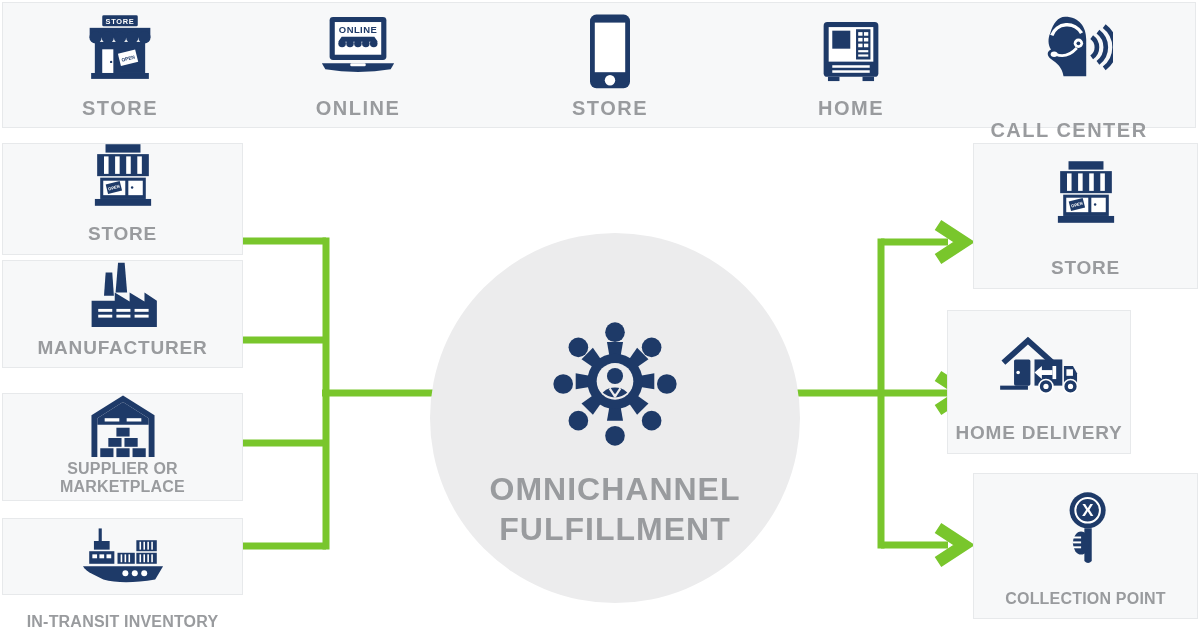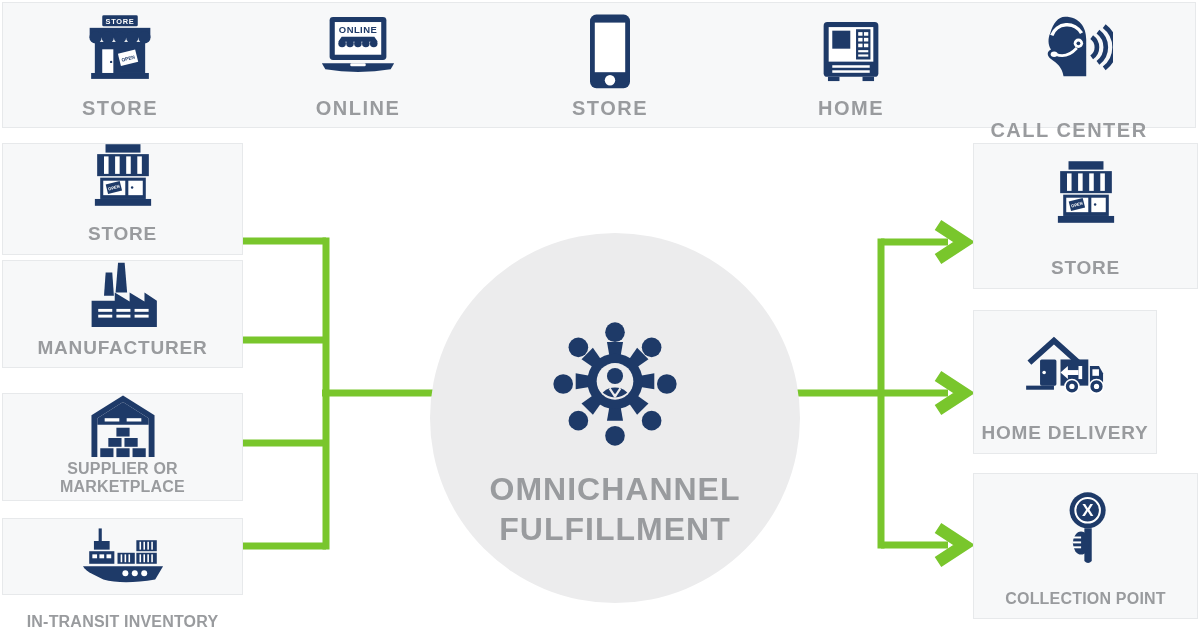--- a/index.html
+++ b/index.html
@@ -317,21 +317,21 @@
         <g transform="translate(38,57) rotate(-14)">
           <rect x="-9.5" y="-6.5" width="19" height="13" fill="#1e3a68"></rect>
           <text x="0" y="2" font-size="5.5" font-weight="bold" fill="#fff" text-anchor="middle">OPEN</text>
         </g>
         <rect x="13" y="72" width="74" height="9" fill="#1e3a68"></rect>
       </svg>
     </div>
     <div class="label">STORE</div>
   </div>
 
-  <div class="panel" style="left:973px;top:310px;width:184px;height:144px;align-items:center;">
+  <div class="panel" style="left:947px;top:310px;width:184px;height:144px;align-items:center;">
     <div class="icon-box">
       <svg width="96" height="72" viewBox="0 0 115 88">
         <path d="M14 40 L44 13 L74 40" stroke="#1e3a68" stroke-width="7" fill="none"></path>
         <rect x="27" y="36" width="20" height="32" rx="2" fill="#1e3a68"></rect>
         <circle cx="32" cy="52" r="2.2" fill="#fff"></circle>
         <rect x="10" y="68" width="34" height="5" fill="#1e3a68"></rect>
         <rect x="52" y="36" width="34" height="32" fill="#1e3a68"></rect>
         <rect x="74" y="44" width="4.5" height="16" fill="#fff"></rect>
         <rect x="60" y="49" width="14" height="6" fill="#fff"></rect>
         <polygon points="52,52 61,44 61,60" fill="#fff"></polygon>

